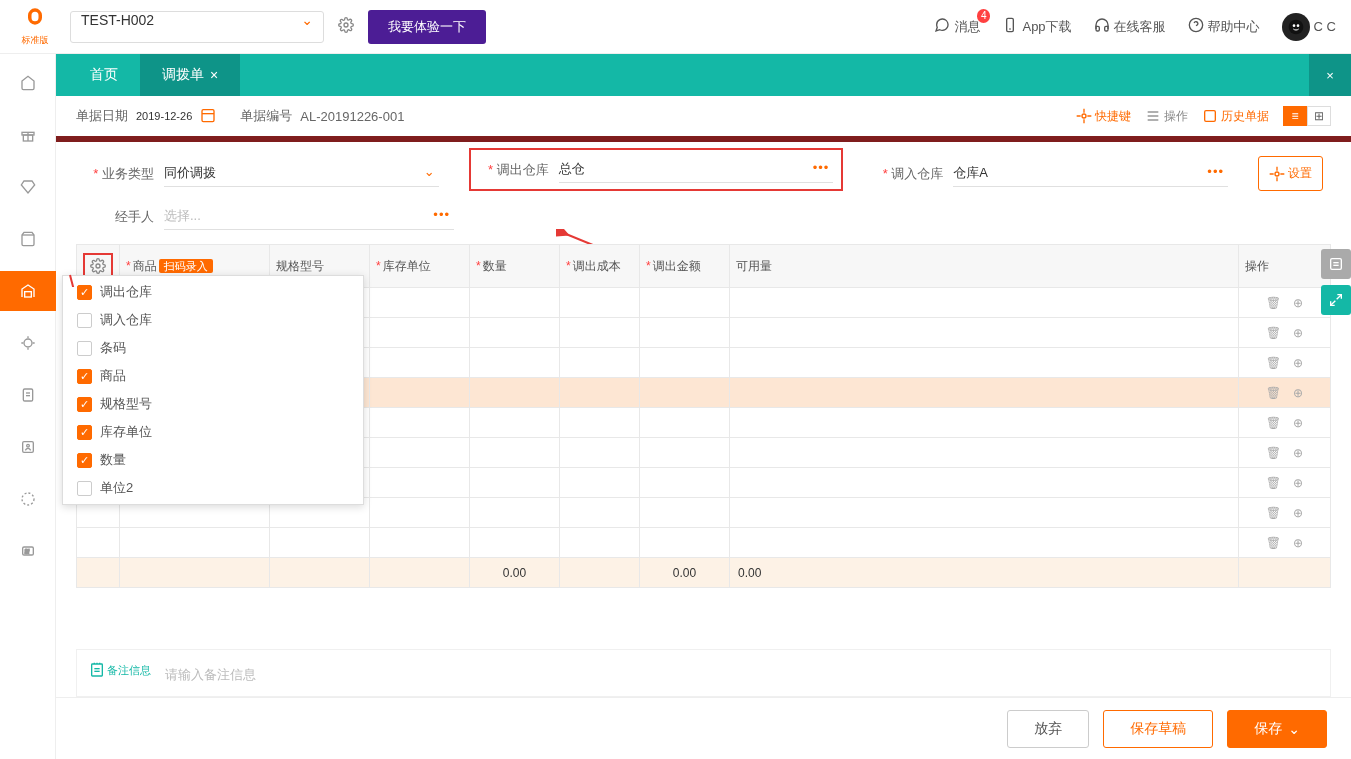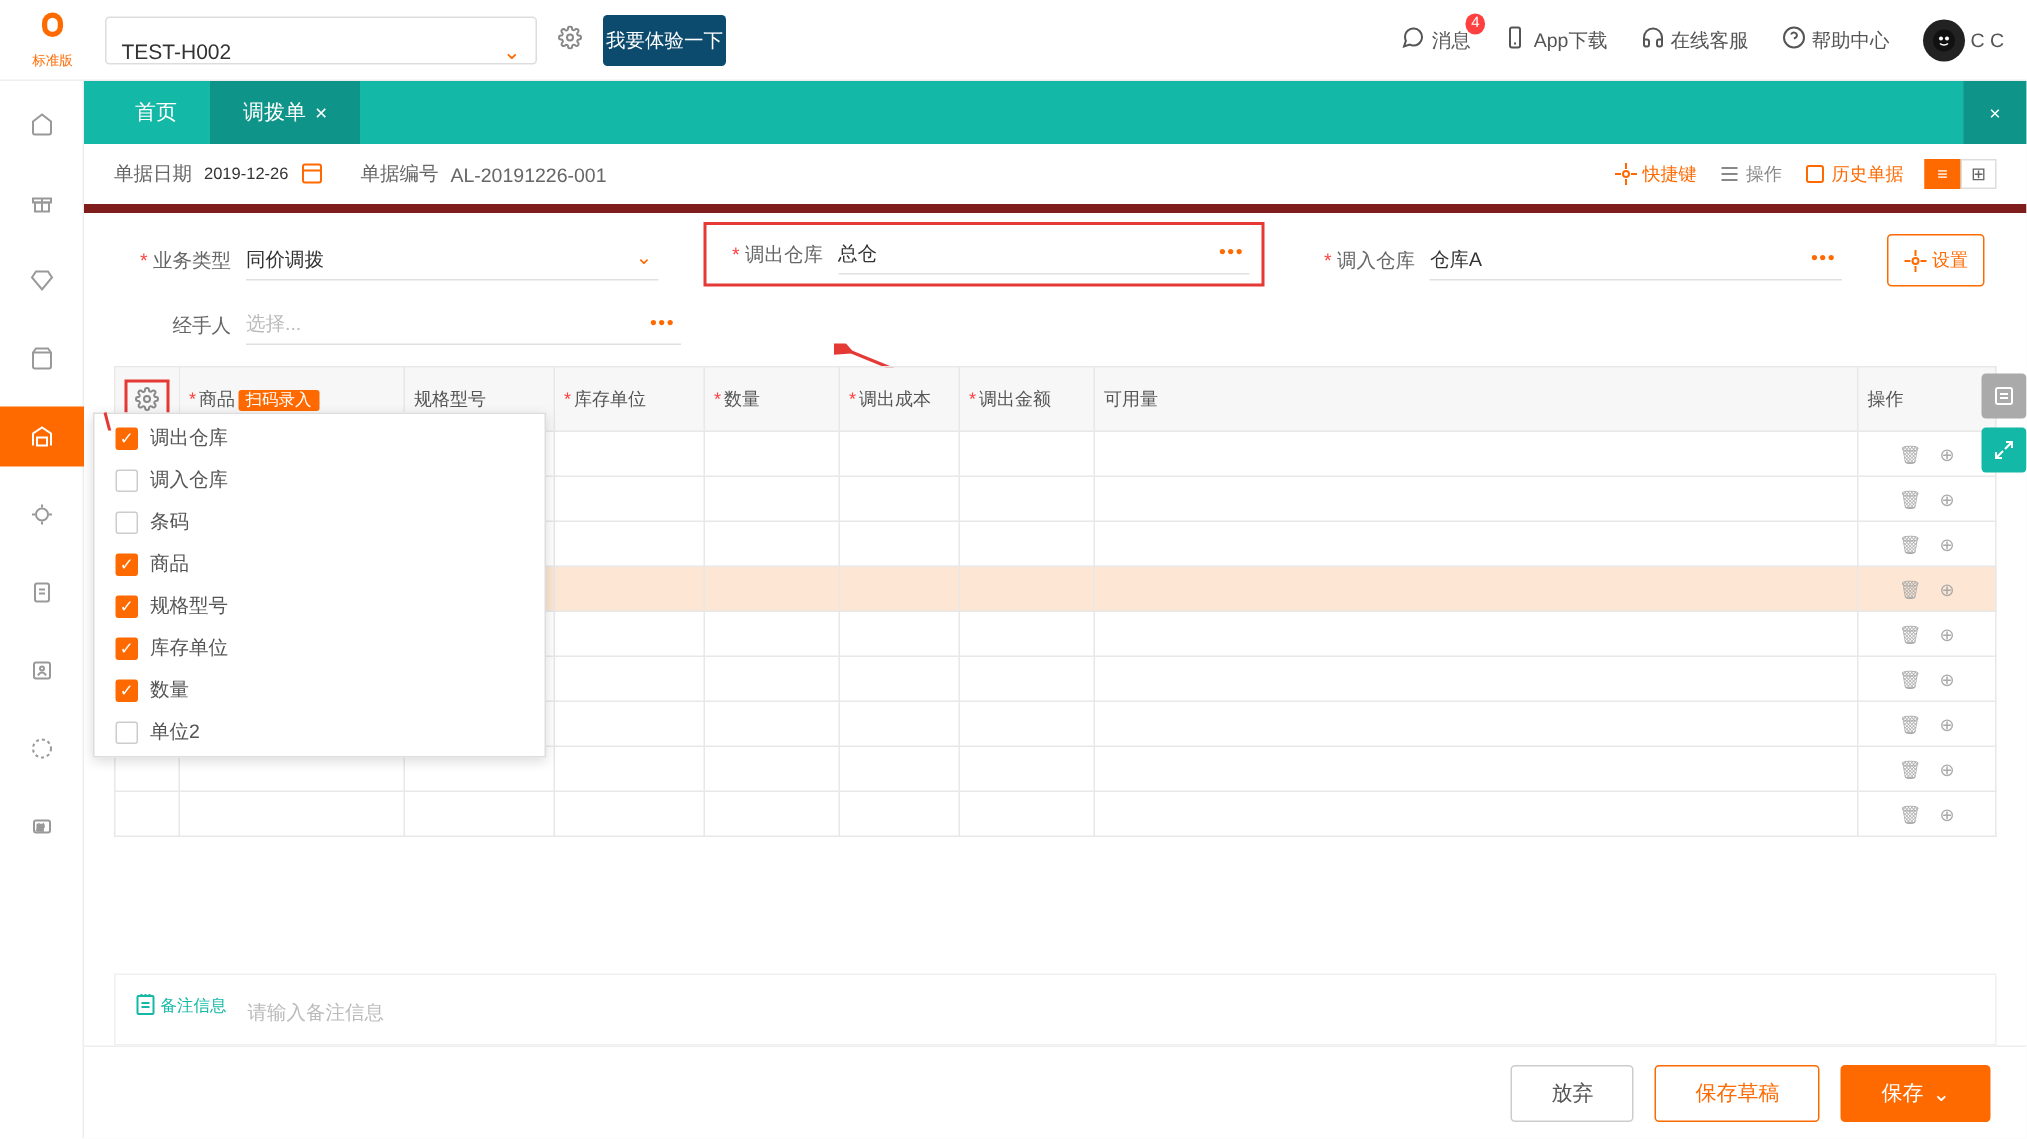--- a/index.html
+++ b/index.html
@@ -2,24 +2,24 @@
 <html><head>
 <meta charset="utf-8">
 <style>
 *{box-sizing:border-box;margin:0;padding:0;font-family:"Microsoft YaHei",Arial,sans-serif}
 body{background:#fff;font-size:13px;color:#333;width:1351px;height:759px;overflow:hidden;position:relative}
 .topbar{height:54px;display:flex;align-items:center;padding:0 15px;border-bottom:1px solid #eee}
 .logo{width:40px;height:40px;display:flex;flex-direction:column;align-items:center;justify-content:center;margin-right:15px}
 .logo-i{width:28px;height:28px;border-radius:6px;background:#fff;position:relative}
 .logo-i svg{width:28px;height:28px}
 .logo-t{font-size:9px;color:#ff6a00}
-.sel-host{width:288px;height:32px;border:1px solid #ddd;border-radius:3px;display:flex;align-items:flex-end;padding:0 10px;font-size:14px;color:#333;position:relative}
+.sel-host{width:254px;height:32px;border:1px solid #ddd;border-radius:3px;display:flex;align-items:flex-start;padding:0 10px;font-size:14px;color:#333;position:relative}
 .sel-host .chev{position:absolute;right:10px;color:#ff6a00}
 .gear-top{margin:0 14px;color:#888}
-.try-btn{background:#0c4a6e;color:#fff;border:none;border-radius:3px;padding:8px 2px;font-size:13px}
+.try-btn{background:#4c1d95;color:#fff;border:none;border-radius:3px;padding:8px 20px;font-size:13px}
 .top-right{margin-left:auto;display:flex;align-items:center;gap:22px;color:#555}
 .top-item{display:flex;align-items:center;gap:4px;font-size:13px;position:relative}
 .badge{position:absolute;top:-8px;right:-10px;background:#ff4040;color:#fff;border-radius:8px;font-size:10px;padding:0 4px;line-height:14px}
 .avatar{width:28px;height:28px;border-radius:50%;background:#222;display:flex;align-items:center;justify-content:center}
 .body{display:flex;height:705px}
 .side{width:56px;background:#fff;border-right:1px solid #eee;display:flex;flex-direction:column;align-items:center;padding-top:18px;gap:30px}
 .side-i{width:22px;height:22px;color:#999;display:flex;align-items:center;justify-content:center}
 .side-i.active{background:#ff6a00;color:#fff;width:56px;height:40px;margin-top:-9px;margin-bottom:-9px}
 .main{flex:1;display:flex;flex-direction:column;position:relative;background:#f5f5f5}
 .tabs{height:42px;background:#14b8a6;display:flex;align-items:flex-start;padding-left:12px;position:relative}
@@ -457,20 +457,31 @@
                 <td></td>
                 <td></td>
                 <td></td>
                 <td class="op-col">
                   <span class="op-icons">
                     <span>🗑</span>
                     <span>⊕</span>
                   </span>
                 </td>
               </tr>
+          <tr class="total-row">
+                <td></td>
+                <td></td>
+                <td></td>
+                <td></td>
+                <td>0.00</td>
+                <td></td>
+                <td>0.00</td>
+                <td style="text-align:left;padding-left:8px">0.00</td>
+                <td></td>
+              </tr>
         </tbody>
           </table>
 
         <div class="popup" style="left:6px;top:37px">
           <div class="popup-list" id="popup-list">
               <div class="popup-item">
                 <span class="chk on">✓</span>
                 <span>调出仓库</span>
               </div>
               <div class="popup-item">

